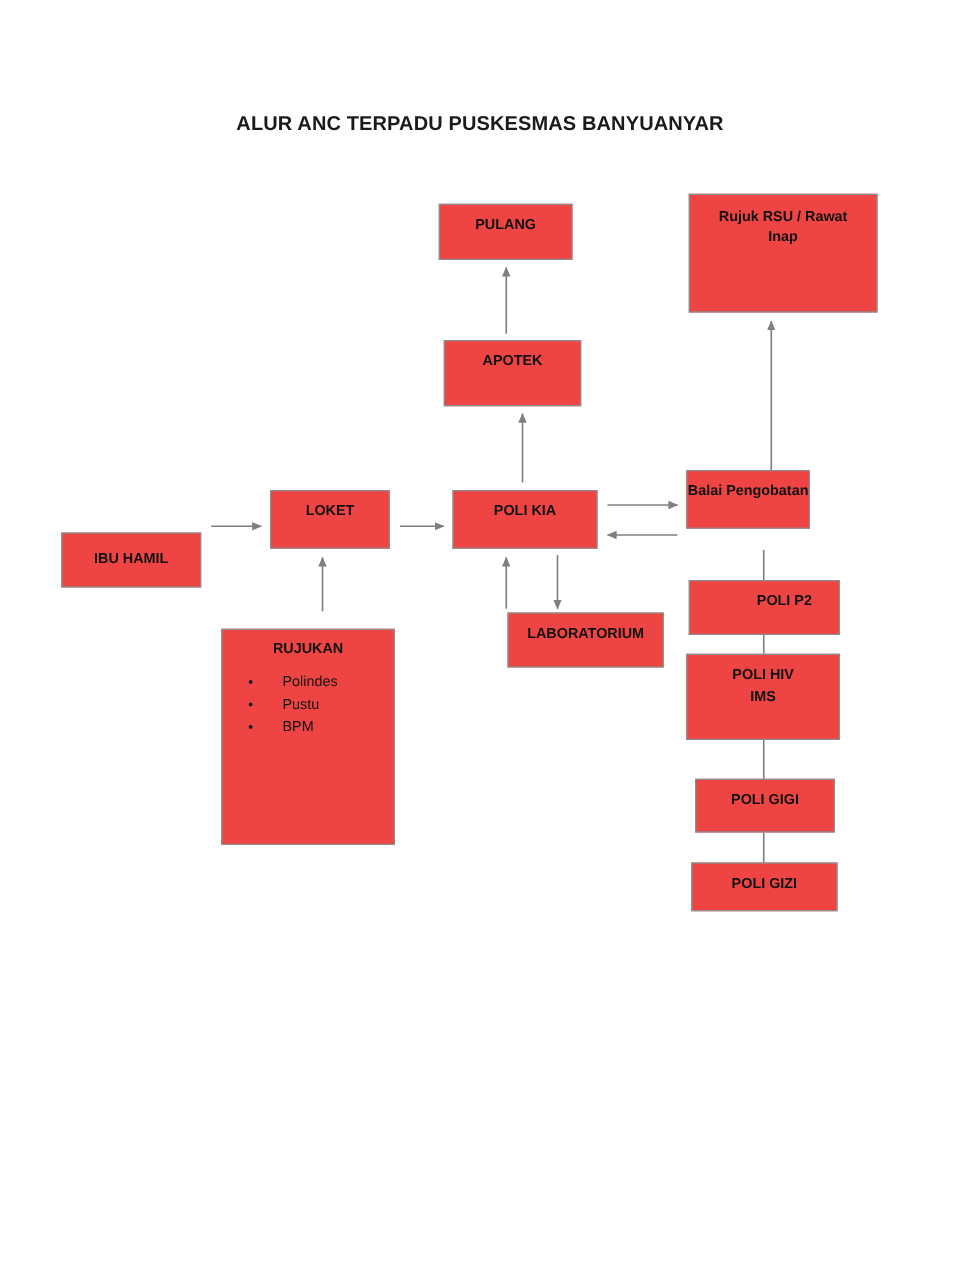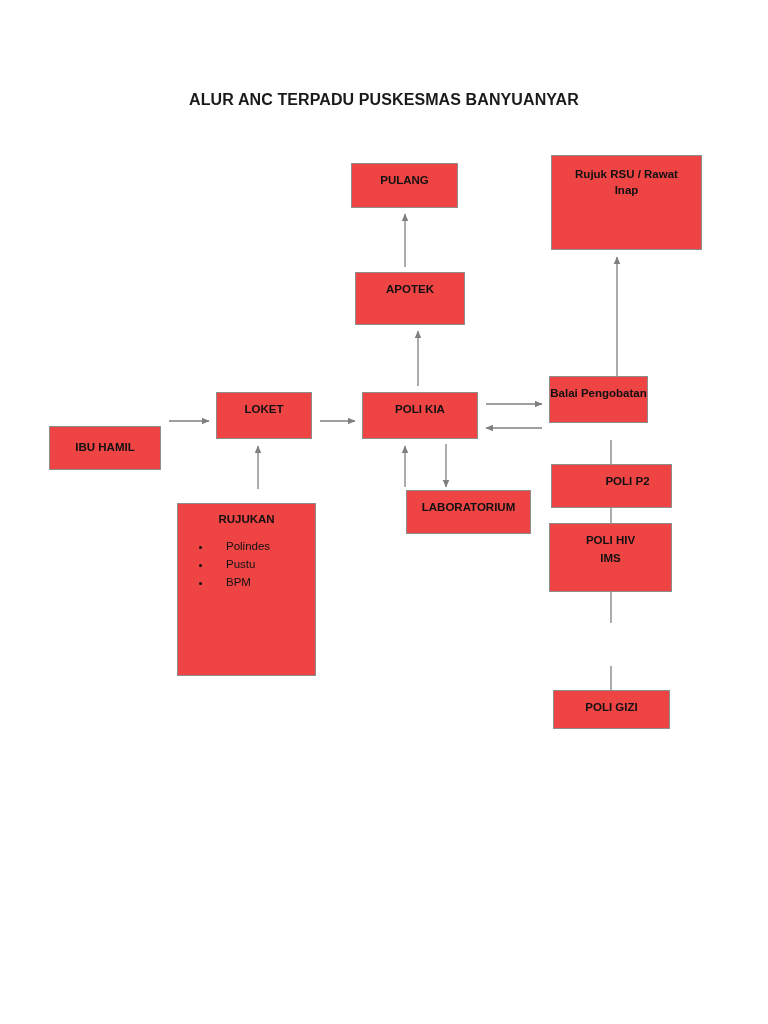--- a/index.html
+++ b/index.html
@@ -181,18 +181,21 @@
 
   <div class="box top-label" style="left:362px; top:490px; width:125px; height:44px;margin-left:44px;">
     <span class="label">LABORATORIUM</span>
   </div>
 
   <div class="box two-line" style="left:549px; top:523px; width:123px; height:69px;">
     <span class="label">POLI  HIV</span>
     <span class="label l2">IMS</span>
   </div>
 
+  <div class="box top-label" style="left:556px; top:623px; width:112px; height:43px;">
+    <span class="label">POLI GIGI</span>
+  </div>
 
   <div class="box top-label" style="left:553px; top:690px; width:117px; height:39px;">
     <span class="label">POLI GIZI</span>
   </div>
 
 </div>
 
 </body></html>

